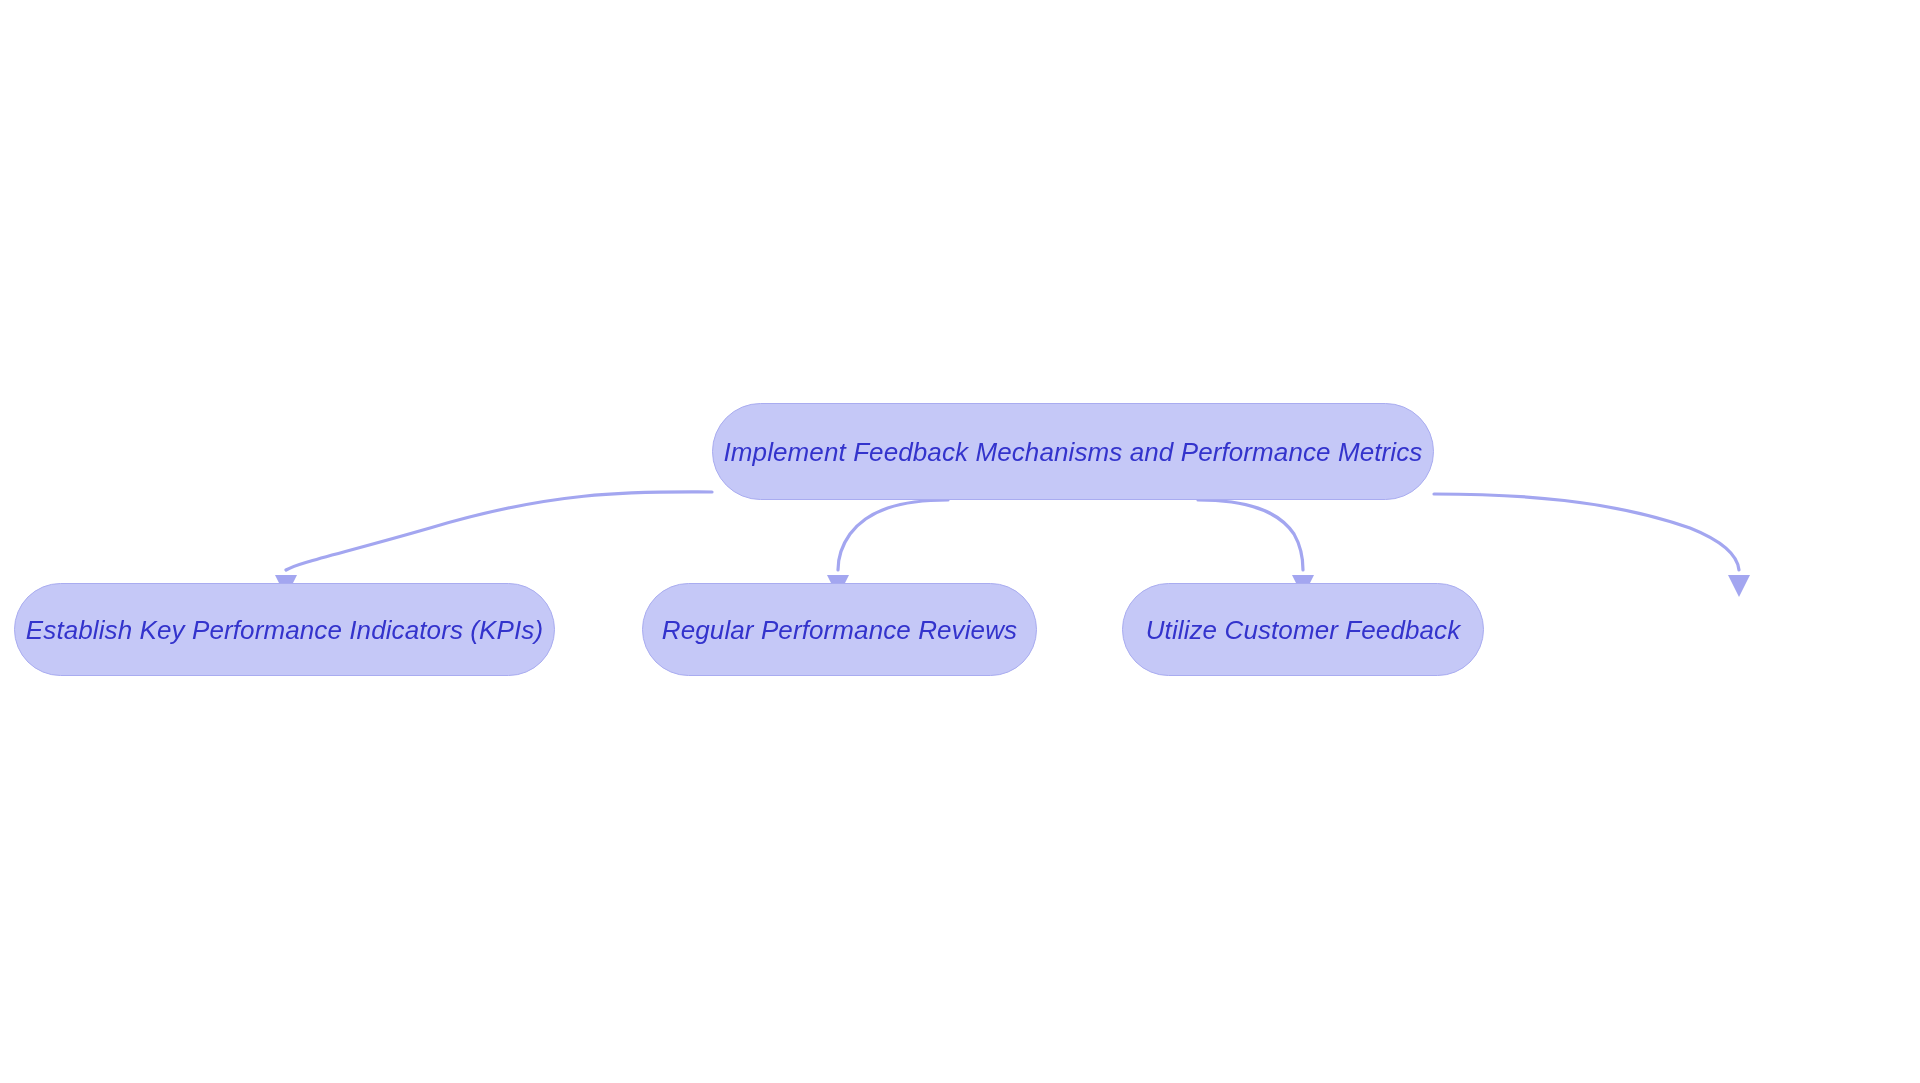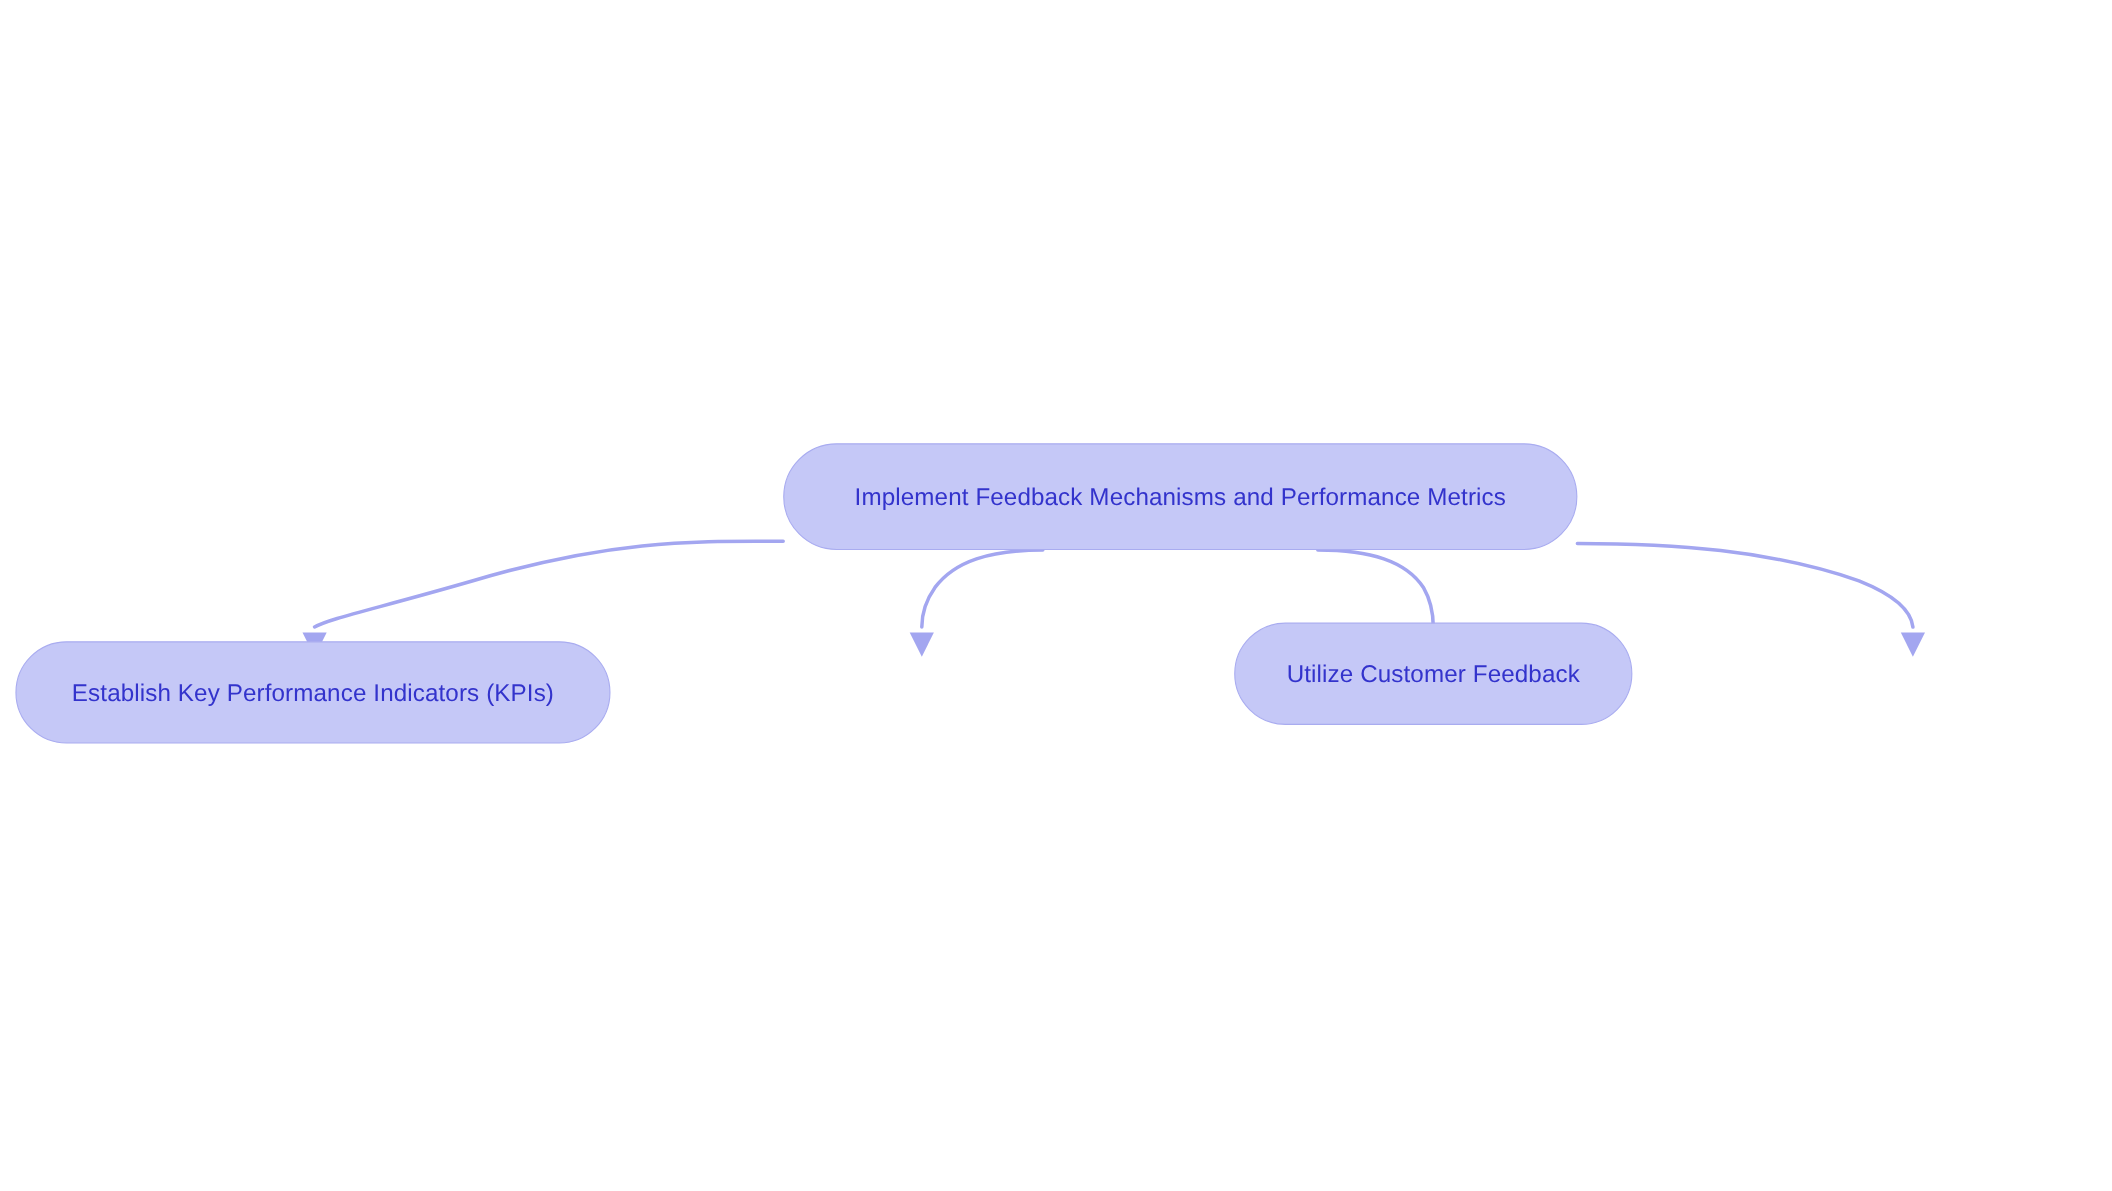--- a/index.html
+++ b/index.html
@@ -31,25 +31,26 @@
     display: flex;
     align-items: center;
     justify-content: center;
     background: #c5c8f7;
     border: 1.6px solid #a9acf0;
     border-radius: 999px;
     text-align: center;
   }
   .node-label {
     color: #3333cc;
-    font-size: 22px;
+    font-size: 26px;
     font-weight: 400;
     letter-spacing: 0.1px;
     white-space: nowrap;
     line-height: 1;
+    font-style: italic;
   }
 </style>
 </head>
 <body>
 
 <div id="diagram-root">
 
   <svg id="edge-layer" viewBox="0 0 1920 1083" xmlns="http://www.w3.org/2000/svg">
     <defs>
       <marker id="arrowhead" markerWidth="10" markerHeight="9" refX="1" refY="4.5" orient="auto" markerUnits="userSpaceOnUse">
@@ -71,19 +72,22 @@
   </svg>
 
   <div class="node" style="left: 712px; top: 403px; width: 722px; height: 97px;">
     <span class="node-label">Implement Feedback Mechanisms and Performance Metrics</span>
   </div>
 
   <div class="node" style="left: 14px; top: 583px; width: 541px; height: 93px;">
     <span class="node-label">Establish Key Performance Indicators (KPIs)</span>
   </div>
 
+  <div class="node" style="left: 642px; top: 583px; width: 395px; height: 93px;">
+    <span class="node-label">Regular Performance Reviews</span>
+  </div>
 
-  <div class="node" style="left: 1122px; top: 566px; width: 362px; height: 93px;">
+  <div class="node" style="left: 1122px; top: 583px; width: 362px; height: 93px;">
     <span class="node-label">Utilize Customer Feedback</span>
   </div>
 
 
 </div>
 
 </body></html>

